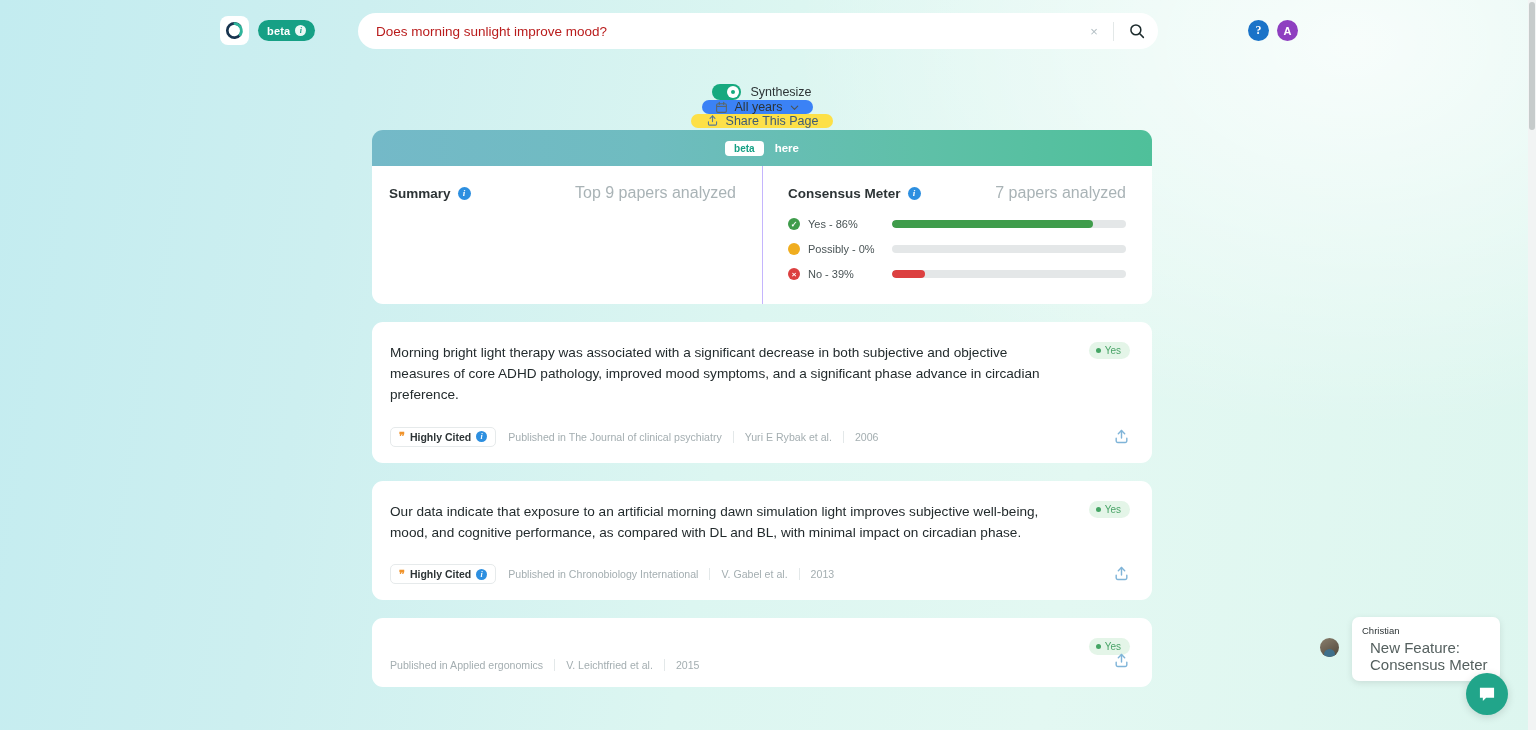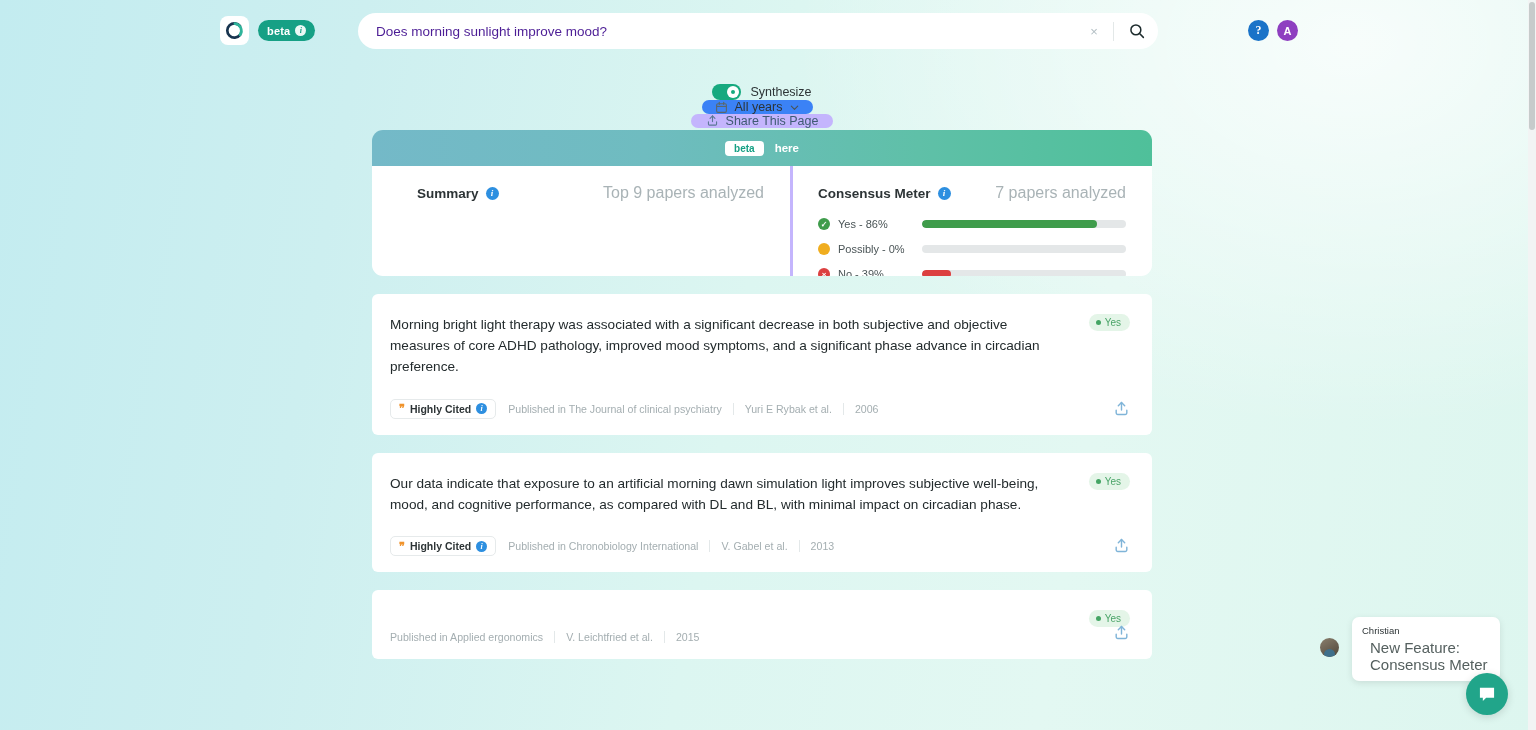--- a/index.html
+++ b/index.html
@@ -52,21 +52,21 @@
   }
 
   .searchbar {
     position: absolute; left: 358px; top: 13px;
     width: 800px; height: 36px;
     background: #ffffff; border-radius: 19px;
     display: flex; align-items: center;
   }
   .search-text {
     flex: 1; padding-left: 18px;
-    font-size: 13.5px; color: #4c1d95;
+    font-size: 13.5px; color: #b91c1c;
     white-space: nowrap; overflow: hidden;
   }
   .search-clear {
     width: 26px; height: 26px; border-radius: 50%;
     display: flex; align-items: center; justify-content: center;
     color: #b2bec3; font-size: 13px;
   }
   .search-div { width: 1px; height: 19px; background: #e3e8e8; margin: 0 6px; }
   .search-go {
     width: 34px; height: 34px; margin-right: 4px;
@@ -117,45 +117,45 @@
 
   .toolbar-spacer { flex: 1; }
 
   .btn-years {
     height: 29px; padding: 0 13px; border-radius: 15px;
     background: #3b82f6; color: #2d3436; font-size: 12.5px;
     display: flex; align-items: center; gap: 7px; margin-right: 9px;
   }
   .btn-share {
     height: 29px; padding: 0 15px; border-radius: 15px;
-    background: #c4b5fd; color: #3f5b73; font-size: 12.5px;
+    background: #fde047; color: #3f5b73; font-size: 12.5px;
     display: flex; align-items: flex-start; gap: 7px;
   }
 
   
   .beta-banner {
     height: 36px; border-radius: 11px 11px 0 0;
     background: linear-gradient(90deg, #74b9c8 0%, #6fbcc0 35%, #5fc0a8 70%, #4fc09a 100%);
     display: flex; align-items: center; justify-content: center; gap: 11px;
     color: #ffffff; font-size: 11.5px;
   }
   .beta-chip {
     background: #ffffff; color: #16a085;
     font-size: 10px; font-weight: bold;
     padding: 2px 9px; border-radius: 4px;
   }
   .beta-here { font-weight: bold; color: #ffffff; }
 
   
   .panel {
     background: #ffffff; border-radius: 0 0 11px 11px;
-    display: flex; height: 110px; overflow: hidden; padding-left: 28px;
+    display: flex; height: 138px; overflow: hidden;
   }
   .panel-left  { width: 390px; padding: 18px 26px 0 17px; }
-  .panel-right { flex: 1; padding: 18px 26px 0 25px; border-left: 3px solid #c4b5fd; }
+  .panel-right { flex: 1; padding: 18px 26px 0 25px; border-left: 1px solid #c4b5fd; }
 
   .panel-head { display: flex; align-items: center; margin-bottom: 16px; }
   .panel-title { font-size: 13.5px; font-weight: bold; color: #2d3436; }
   .info-dot {
     width: 13px; height: 13px; border-radius: 50%;
     background: #2d8fe0; color: #fff; margin-left: 7px;
     font-size: 9px; font-weight: bold; font-style: italic;
     display: flex; align-items: center; justify-content: center;
     font-family: "Liberation Serif", serif;
   }
@@ -178,21 +178,21 @@
   .cons-bar {
     flex: 1; height: 8px; border-radius: 5px; background: #e4e7e8;
     position: relative; overflow: hidden;
   }
   .cons-fill {
     position: absolute; left: 0; top: 0; height: 100%; border-radius: 5px;
   }
 
   
   .card {
-    background: #ffffff; border-radius: 6px;
+    background: #ffffff; border-radius: 11px;
     margin-top: 18px; padding: 20px 22px 16px 18px;
     position: relative;
   }
   .card-claim {
     font-size: 13.6px; line-height: 1.56; color: #232b2d;
     padding-right: 80px;
   }
   .yes-pill {
     position: absolute; right: 22px; top: 20px;
     height: 17px; padding: 0 9px 0 7px; border-radius: 9px;

